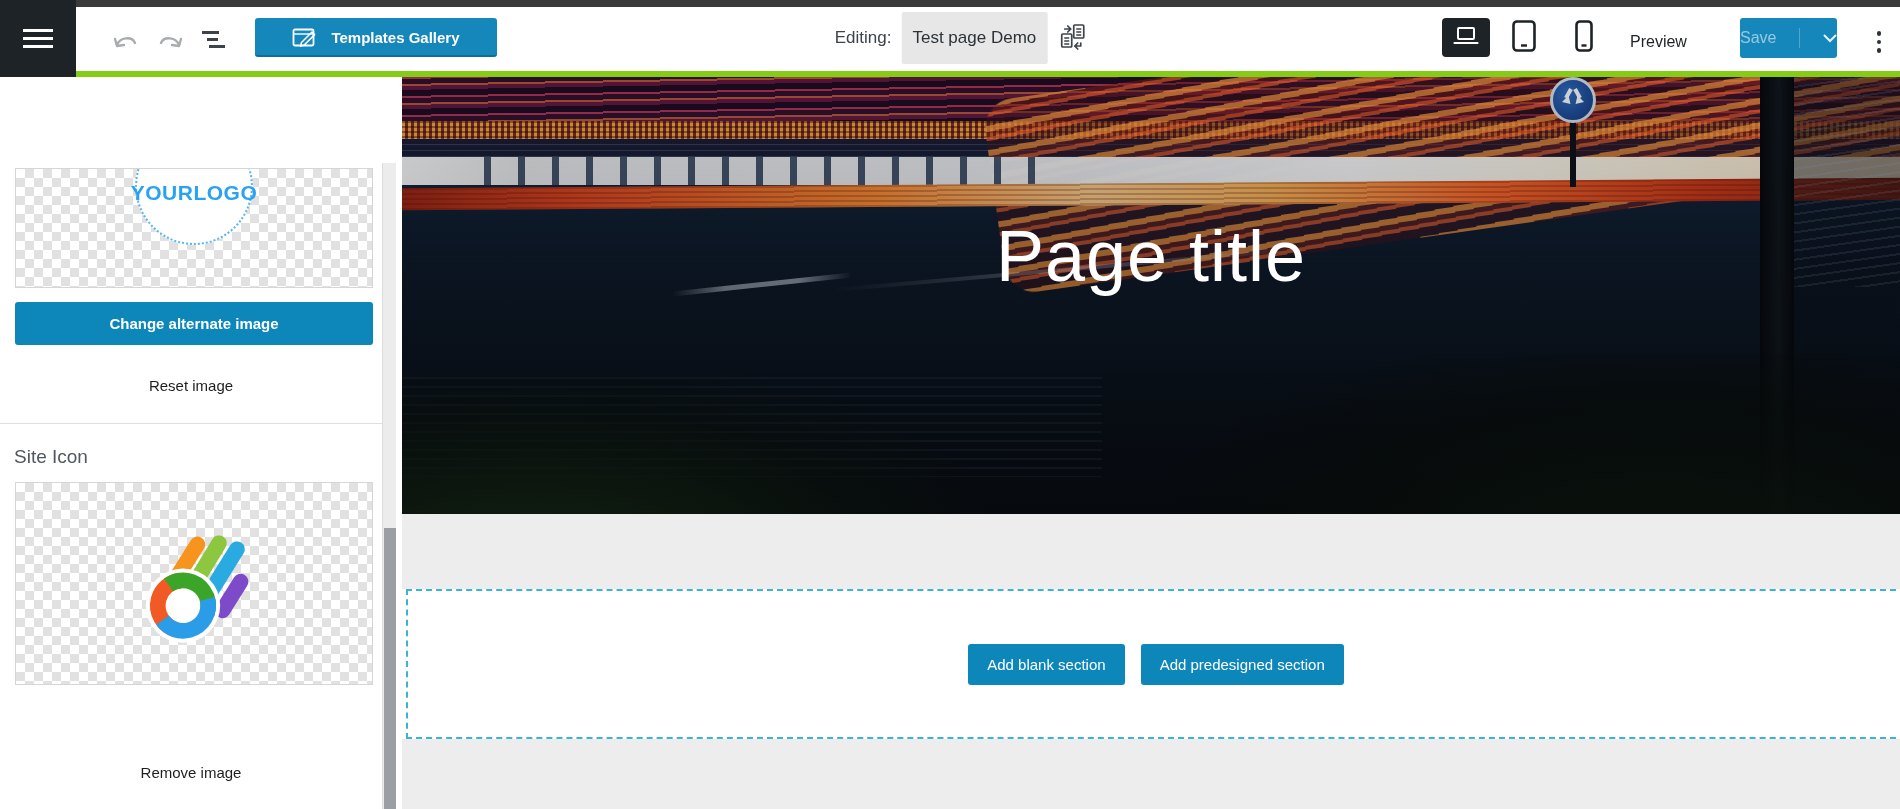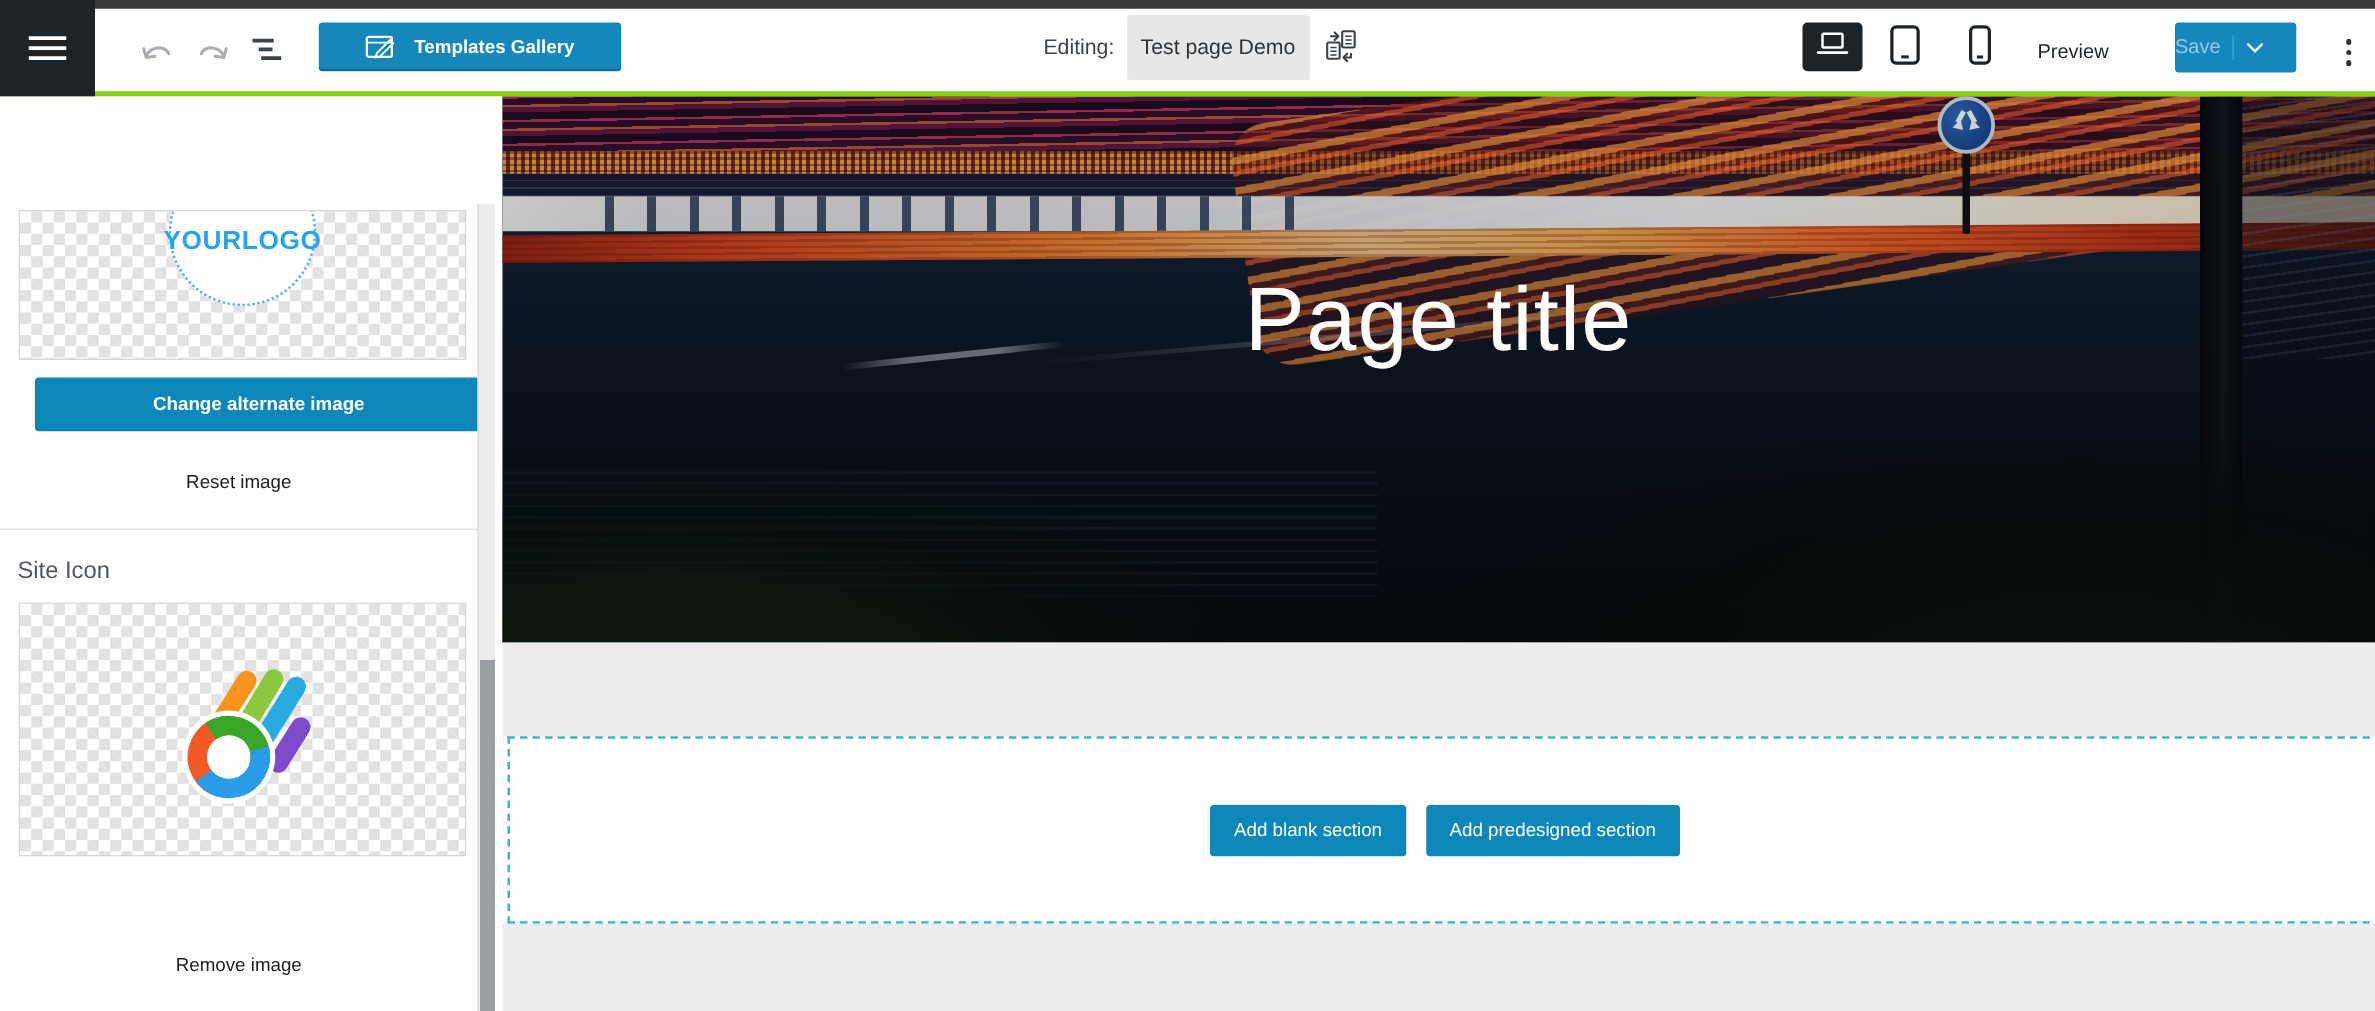--- a/index.html
+++ b/index.html
@@ -3,21 +3,21 @@
 <meta charset="utf-8">
 <style>
   * { margin:0; padding:0; box-sizing:border-box; }
   html,body { width:1900px; height:809px; overflow:hidden; background:#fff;
               font-family:"Liberation Sans", sans-serif; }
   .abs { position:absolute; }
 
   
   #top-strip { left:0; top:0; width:1900px; height:7px; background:#3a3a3a; z-index:60; }
   #toolbar { left:0; top:7px; width:1900px; height:70px; background:#fff;
-             border-bottom:4px solid #84cc16; z-index:50; }
+             border-bottom:6px solid #84cc16; z-index:50; }
   #hamburger { left:0; top:0; width:76px; height:77px; background:#1d2327; z-index:70; cursor:pointer; }
   .hbar { position:absolute; left:23px; width:30px; height:3px; background:#fff; }
   .icon-btn { display:flex; align-items:center; justify-content:center; cursor:pointer; }
 
   #undo-btn { left:108px; top:20px; width:36px; height:34px; }
   #redo-btn { left:152px; top:20px; width:36px; height:34px; }
   #steps-btn { left:200px; top:17px; width:34px; height:34px; }
   .stepbar { position:absolute; height:3px; background:#3c434a; }
 
   #tg-btn { left:255px; top:11px; width:242px; height:39px; background:#1587bb;
@@ -31,21 +31,21 @@
   #page-name-chip { background:#e7e7e8; border-radius:2px; padding:16px 11px;
                     font-size:17px; color:#2c3338; cursor:pointer; }
   #switch-template-btn { width:30px; height:30px; }
 
   #desktop-btn { left:1442px; top:11px; width:48px; height:39px; background:#1d2327; border-radius:4px; }
   #tablet-btn  { left:1504px; top:13px; width:40px; height:36px; }
   #mobile-btn  { left:1566px; top:13px; width:36px; height:36px; }
   #preview-btn { left:1630px; top:0; height:70px; display:flex; align-items:center;
                  font-size:16px; color:#1d2327; cursor:pointer; }
   #save-btn { left:1740px; top:11px; width:97px; height:40px; background:#1587bb; border-radius:3px;
-              display:flex; align-items:center; justify-content:flex-start; gap:10px; cursor:pointer; }
+              display:flex; align-items:center; justify-content:space-between; gap:10px; cursor:pointer; }
   #save-btn .save-txt { color:rgba(255,255,255,.55); font-size:16px; }
   #save-divider { width:1px; height:20px; background:rgba(255,255,255,.25); }
   #kebab-btn { left:1864px; top:14px; width:30px; height:42px; flex-direction:column; gap:4px; }
   .kdot { width:4.5px; height:4.5px; border-radius:50%; background:#2c3338; }
 
   
   #sidebar { left:0; top:77px; width:382px; height:732px; background:#fff; z-index:20; }
   #sidebar-header { left:0; top:0; width:382px; height:86px; background:#fff;
                     box-shadow:0 2px 4px rgba(0,0,0,.10); z-index:5; }
   #back-btn { left:0; top:0; width:76px; height:86px; background:#f4f4f6;
@@ -63,21 +63,21 @@
       linear-gradient(45deg,#e1e1e1 25%,transparent 25%,transparent 75%,#e1e1e1 75%);
     background-size:18px 18px; background-position:0 0,9px 9px; }
 
   #logo-box { left:15px; top:91px; width:358px; height:120px; border:1px solid #d6d6d6; overflow:hidden; }
   #logo-circle { left:119px; top:-42px; width:118px; height:118px; border-radius:50%;
                  background:#fff; border:2px dotted #59b4ef; }
   #logo-text { left:0; top:12px; width:100%; text-align:center; font-size:21px; font-weight:800;
                letter-spacing:.5px; color:#29a3f1; z-index:2; }
 
   .blue-btn { background:#0d86ba; border-radius:3px; color:#fff; font-size:15px; font-weight:600;
-              display:flex; align-items:center; justify-content:center; cursor:pointer;margin-left:13px; }
+              display:flex; align-items:center; justify-content:center; cursor:pointer; }
   #change-alt-btn { left:15px; top:225px; width:358px; height:43px; }
   .text-link { width:382px; text-align:center; font-size:15px; color:#1e1e1e; cursor:pointer; }
   #reset-link { left:0; top:300px; }
   #sb-divider { left:0; top:346px; width:382px; height:1px; background:#e0e0e0; }
   #site-icon-label { left:14px; top:369px; font-size:19px; color:#50575e; }
   #icon-box { left:15px; top:405px; width:358px; height:203px; border:1px solid #d6d6d6; overflow:hidden; }
   #site-icon-logo { left:113px; top:40px; }
   #set-icon-btn { left:15px; top:621px; width:358px; height:45px; }
   #remove-link { left:0; top:687px; }
 

